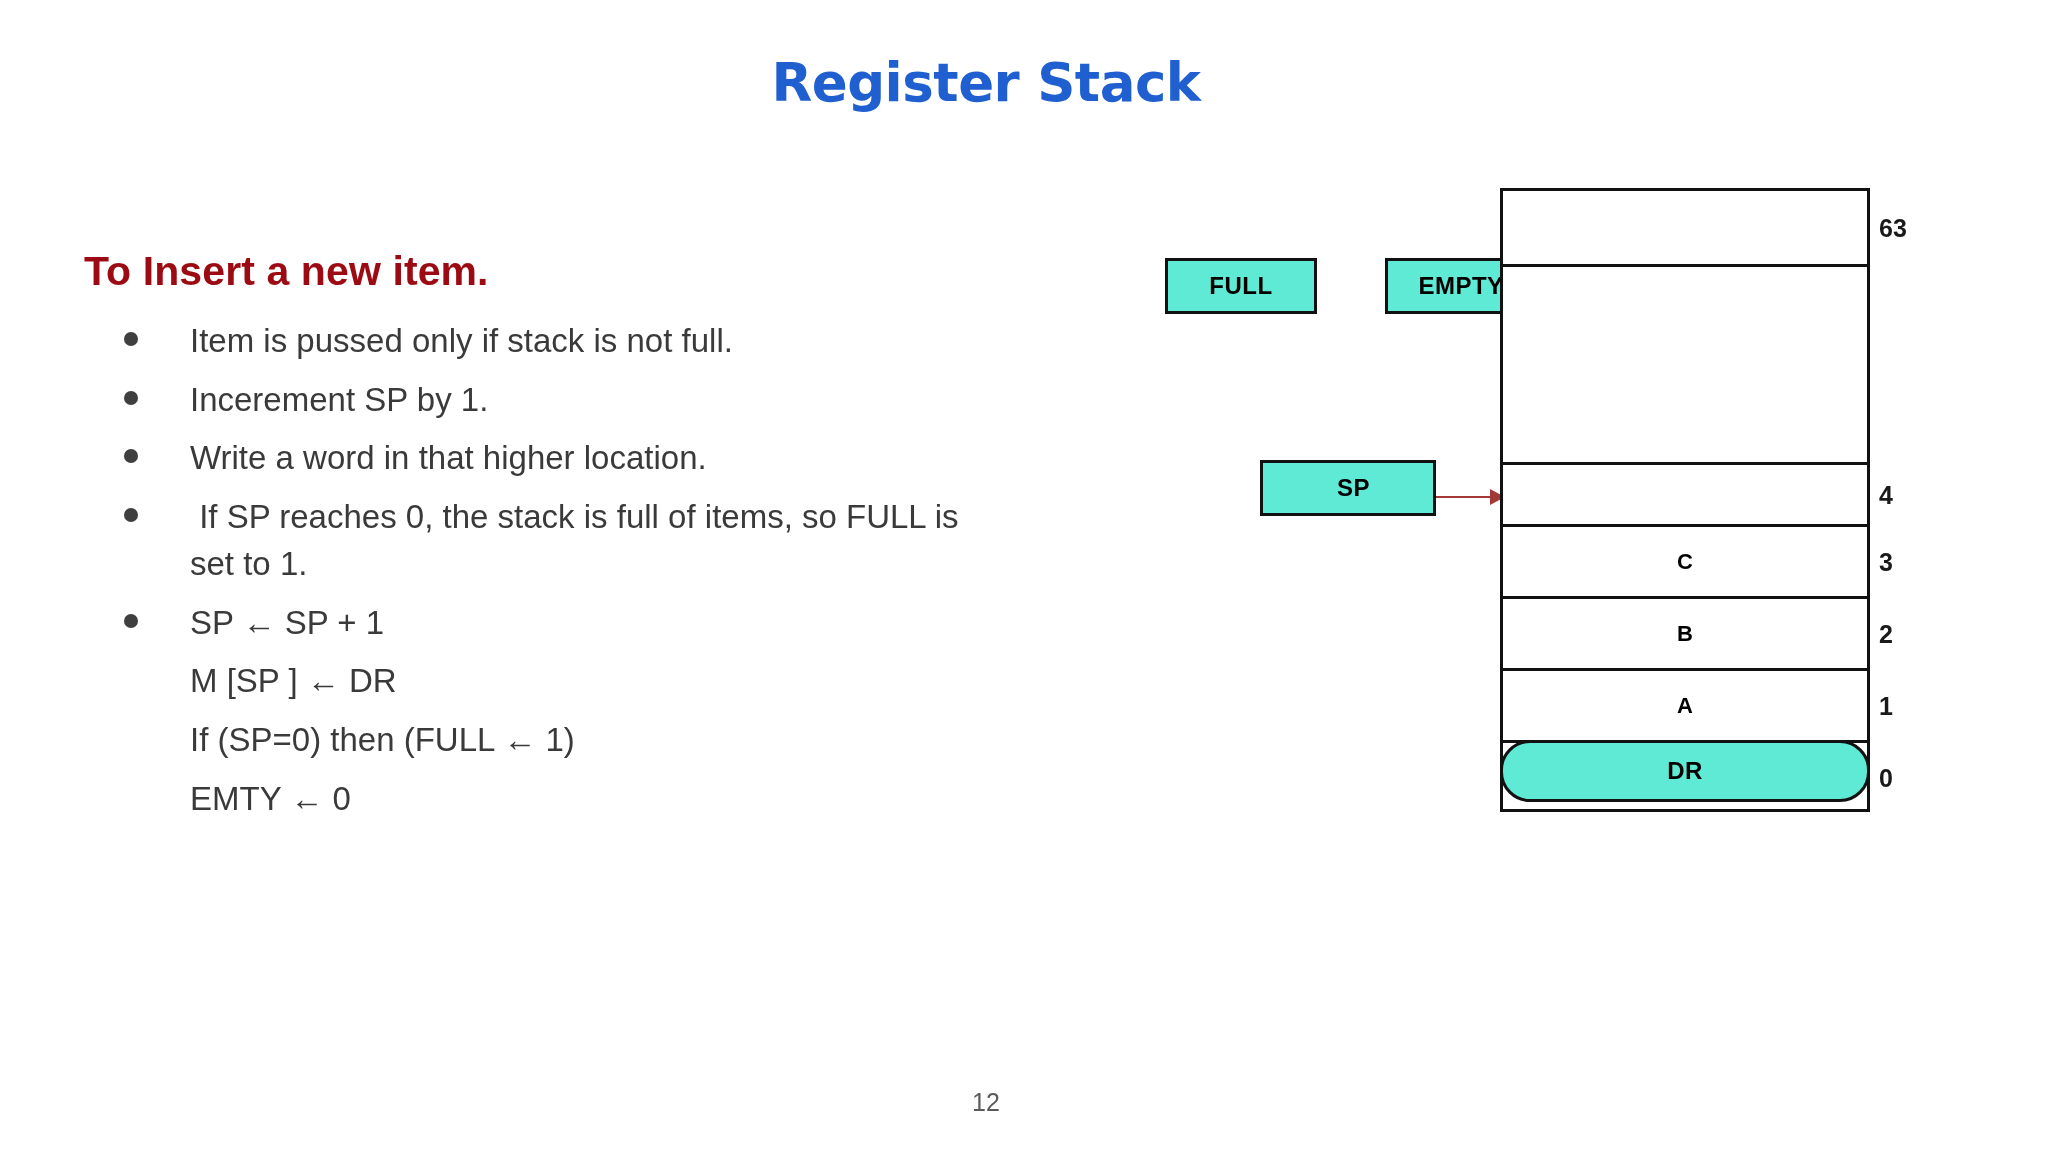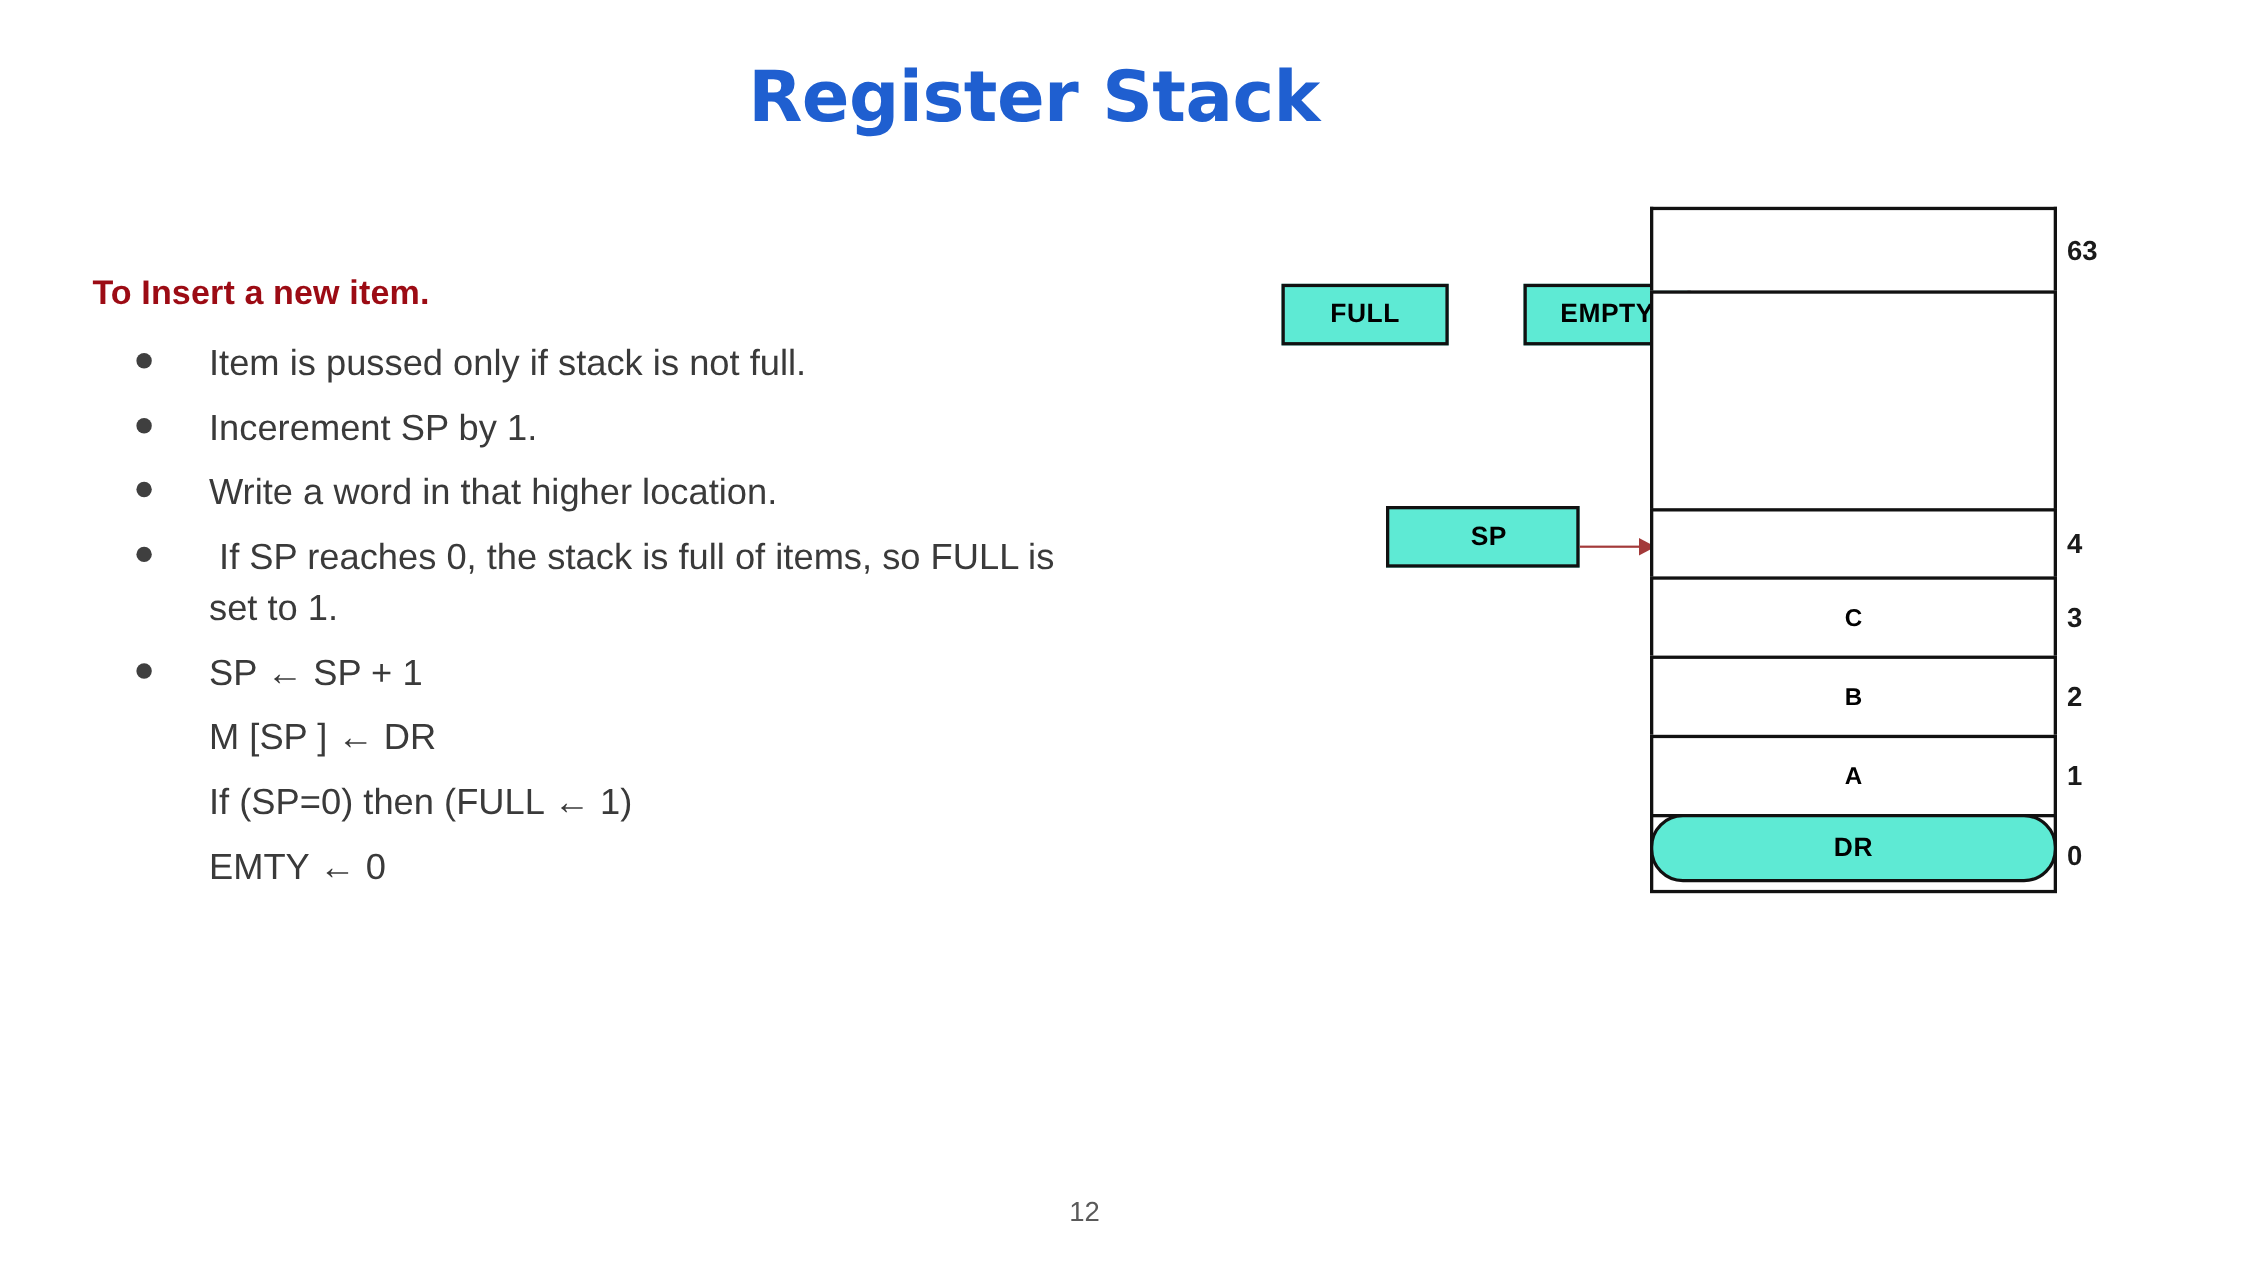--- a/index.html
+++ b/index.html
@@ -17,35 +17,36 @@
   }
 
   
   .slide-title {
     position: absolute;
     left: 0;
     top: 52px;
     width: 1880px;
     text-align: center;
     font-family: "DejaVu Sans", sans-serif;
-    font-size: 64px;
+    font-size: 53px;
     font-weight: bold;
     color: #1f5fd0;
     letter-spacing: -0.5px;
+    padding-left: 46px;
   }
 
   
   .left-col {
     position: absolute;
     left: 84px;
     top: 248px;
     width: 1080px;
   }
   .lead-line {
-    font-size: 31px;
+    font-size: 41px;
     font-weight: bold;
     color: #9c0b14;
     margin: 0 0 22px 0;
     letter-spacing: 0.1px;
   }
   .bullets {
     list-style: none;
     margin: 2px;
     padding: 0;
   }

